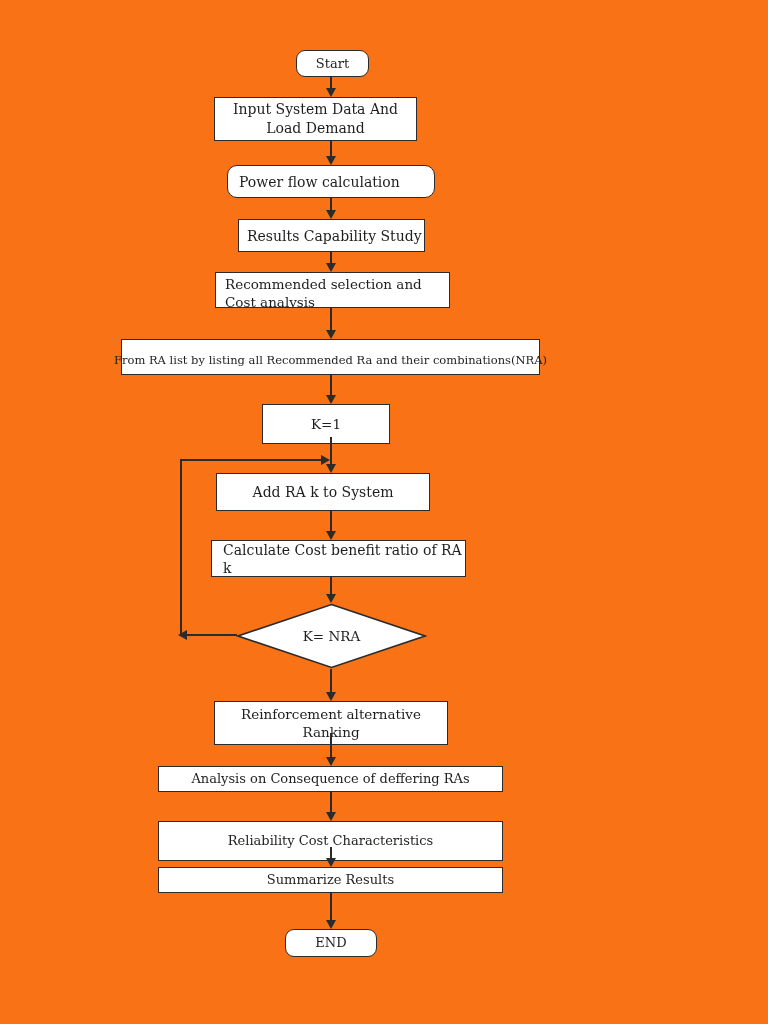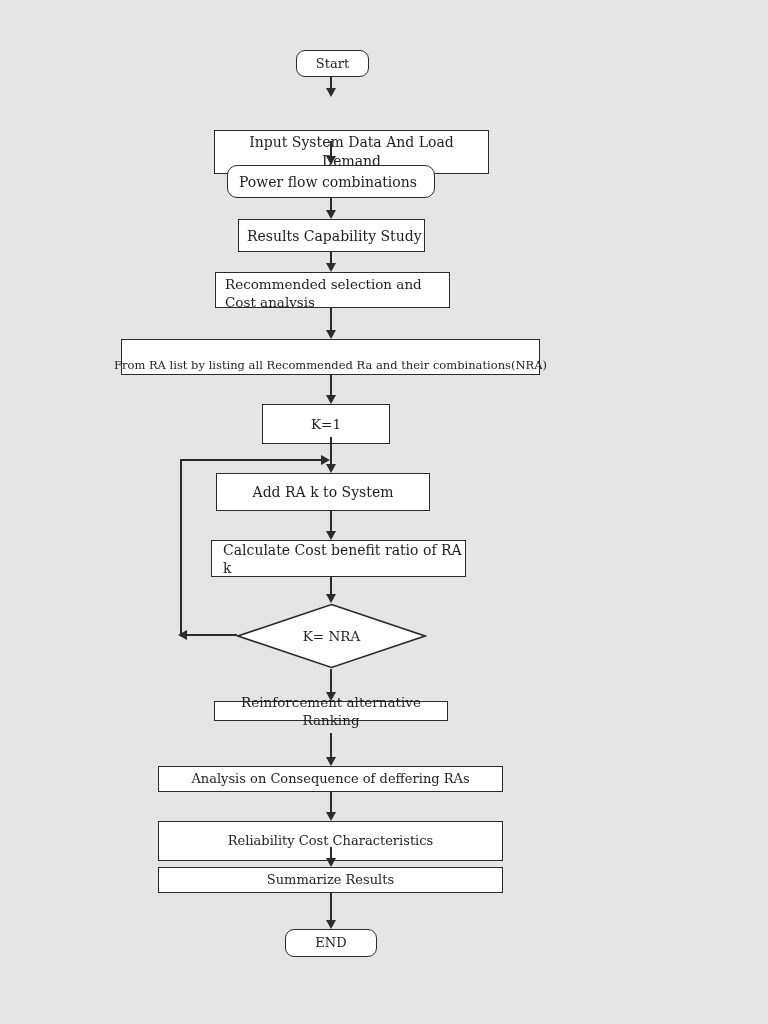--- a/index.html
+++ b/index.html
@@ -1,49 +1,49 @@
 <!DOCTYPE html>
 <html><head>
 <meta charset="utf-8">
 <style>
   html,body{margin:0;padding:0;background:#ffffff;}
   #canvas{
     position:relative;
     width:768px;height:1024px;
-    background:#e5e5e5;
+    background:#f97316;
     font-family:"DejaVu Serif","Liberation Serif",serif;
     color:#1e1e1e;
     overflow:hidden;
   }
   .node{
     position:absolute;
     background:#ffffff;
     border:1.5px solid #2b2b2b;
     box-sizing:border-box;
     display:flex;align-items:center;justify-content:center;
     text-align:center;
     font-size:14px;
     line-height:18px;
   }
   .rounded{border-radius:9px;}
   .left-text{justify-content:flex-start;text-align:left;}
 
   
   #n-start{left:296px;top:50px;width:73px;height:27px;font-size:13px;}
-  #n-input{left:214px;top:97px;width:275px;height:44px;padding:0 11px;line-height:19px;margin-top:33px;}
+  #n-input{left:214px;top:97px;width:203px;height:44px;padding:0 11px;line-height:19px;}
   #n-powerflow{left:227px;top:165px;width:208px;height:33px;border-radius:10px;padding-left:11px;}
   #n-syscap{left:238px;top:219px;width:187px;height:33px;padding-left:8px;}
   #n-contingency{left:215px;top:272px;width:235px;height:36px;padding:2px 8px 0 9px;
                  align-items:flex-start;line-height:18px;font-size:13.5px;overflow:hidden;}
   #n-fromra{left:121px;top:339px;width:419px;height:36px;font-size:11.5px;
-            align-items:flex-end;padding-top:6px;white-space:nowrap;}
+            align-items:center;padding-top:6px;white-space:nowrap;}
   #n-k1{left:262px;top:404px;width:128px;height:40px;font-size:13.5px;}
   #n-addra{left:216px;top:473px;width:214px;height:38px;}
   #n-calc{left:203px;top:540px;width:255px;height:37px;padding-left:11px;margin-left:8px;}
-  #n-reinf{left:214px;top:701px;width:234px;height:20px;font-size:13.5px;}
+  #n-reinf{left:214px;top:701px;width:234px;height:44px;font-size:13.5px;}
   #n-analysis{left:158px;top:766px;width:345px;height:26px;font-size:13px;}
   #n-reliability{left:158px;top:821px;width:345px;height:40px;font-size:13px;}
   #n-summarize{left:158px;top:867px;width:345px;height:26px;font-size:13px;}
   #n-end{left:285px;top:929px;width:92px;height:28px;font-size:13px;}
 
   
   #n-decision{position:absolute;left:236px;top:603px;width:191px;height:66px;}
   #n-decision svg{position:absolute;left:0;top:0;}
   #n-decision .dlabel{
     position:absolute;inset:0;display:flex;align-items:center;justify-content:center;
@@ -76,21 +76,21 @@
 
   <div class="node rounded" id="n-start">
     <span>Start</span>
   </div>
 
   <div class="node" id="n-input">
     <span>Input System Data And Load Demand</span>
   </div>
 
   <div class="node left-text" id="n-powerflow">
-    <span>Power flow combinations</span>
+    <span>Power flow calculation</span>
   </div>
 
   <div class="node left-text" id="n-syscap">
     <span>Results Capability Study</span>
   </div>
 
   <div class="node left-text" id="n-contingency">
     <span>Recommended selection and Cost analysis</span>
   </div>
 

